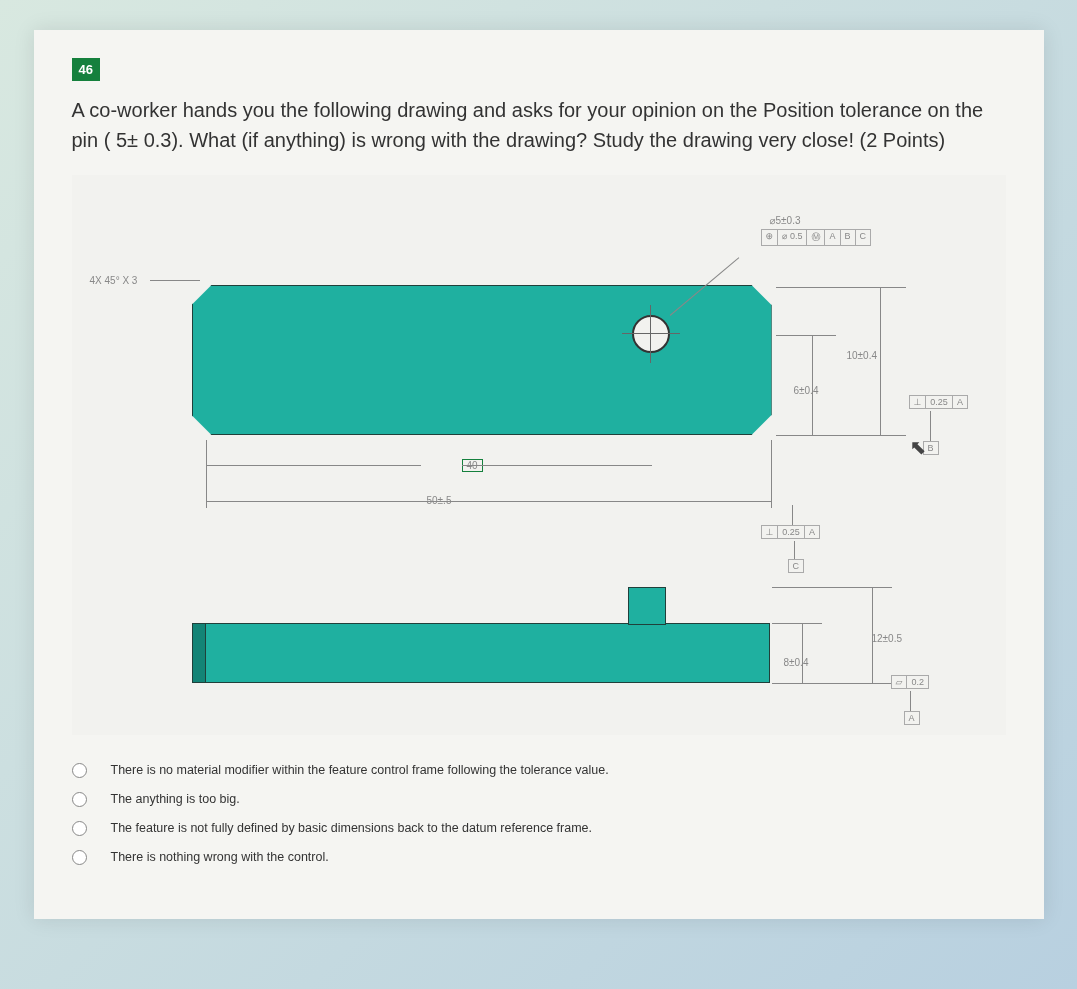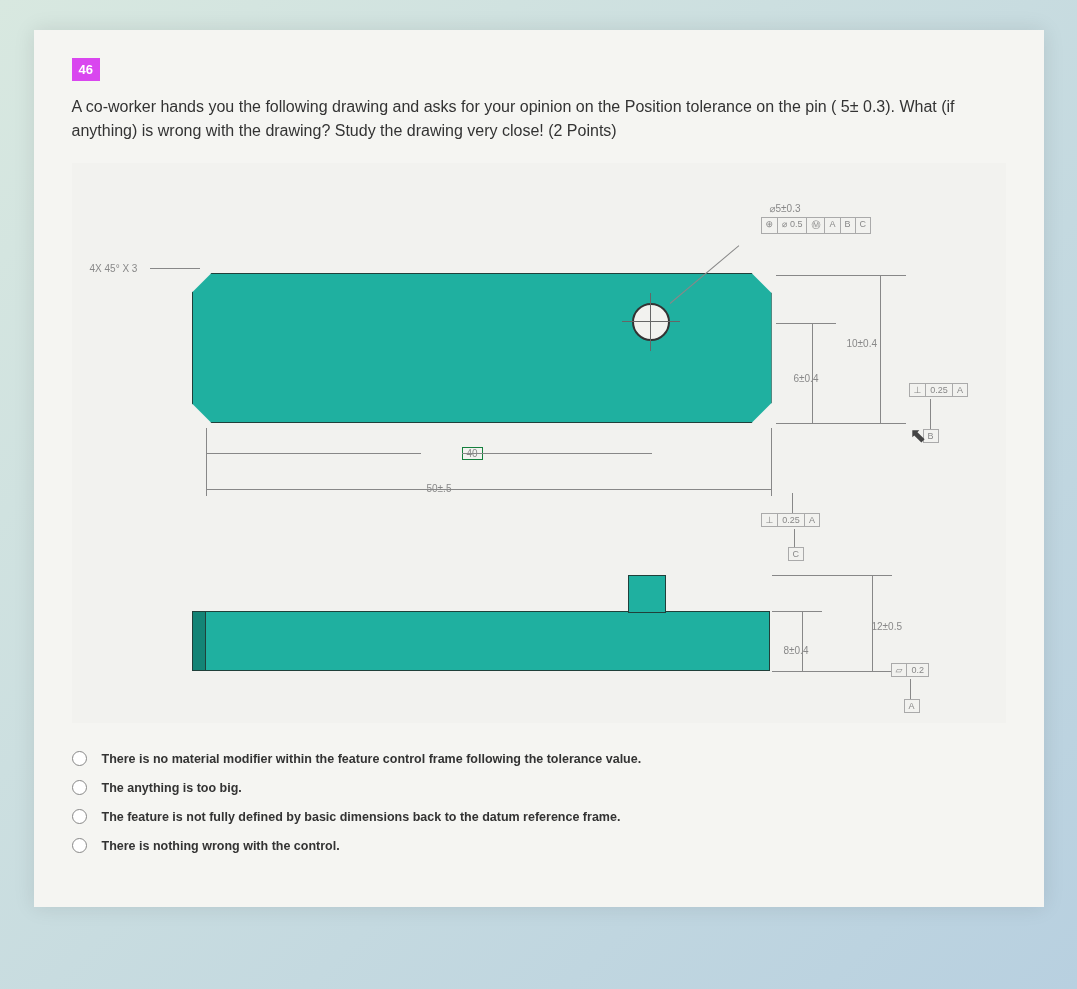--- a/index.html
+++ b/index.html
@@ -12,29 +12,29 @@
   }
   .card {
     background: #f5f5f2;
     padding: 28px 38px 40px 38px;
     box-shadow: 0 0 20px rgba(0,0,0,0.1);
     max-width: 1010px;
     margin: 0 auto;
   }
   .qnum {
     display: inline-block;
-    background: #d946ef;
+    background: #15803d;
     color: #fff;
     font-size: 13px;
     font-weight: 600;
     padding: 4px 7px;
     margin-bottom: 14px;
   }
   .prompt {
-    font-size: 16px;
+    font-size: 20px;
     color: #333;
     line-height: 1.5;
     margin-bottom: 20px;
   }
   .prompt .pts { color: #333; }
   .figure {
     position: relative;
     background: #f2f2ef;
     height: 560px;
     margin-bottom: 28px;
@@ -57,21 +57,21 @@
 
   .dim, .lbl { position:absolute; font-size:10px; color:#888; white-space:nowrap; }
   .fcf { position:absolute; display:flex; font-size:9px; color:#888; }
   .fcf span { border:1px solid #aaa; padding:1px 4px; margin-left:-1px; background:#f2f2ef; }
   .datum-sq { border:1px solid #aaa; padding:1px 4px; font-size:9px; color:#888; background:#f2f2ef; }
 
   .thinline { position:absolute; background:#888; }
   .cursor { position:absolute; font-size:20px; color:#444; }
 
   .answers { margin-top: 10px; }
-  .answer-row { display:flex; align-items:center; gap:15px; margin-bottom:14px;font-weight:bold; }
+  .answer-row { display:flex; gap:24px; margin-bottom:14px; }
   .radio { width:15px; height:15px; border:1.5px solid #888; border-radius:50%; flex:none; background:#fff; }
   .answer-text { font-size:12.5px; color:#333; }
 </style>
 </head>
 <body>
 
 <div class="card">
   <div class="qnum">46</div>
   <div class="prompt">
     <span>A co-worker hands you the following drawing and asks for your opinion on the Position tolerance on the pin ( 5</span><span>±</span><span> 0.3). What (if anything) is wrong with the drawing?  Study the drawing very close! </span><span class="pts">(2 Points)</span>

